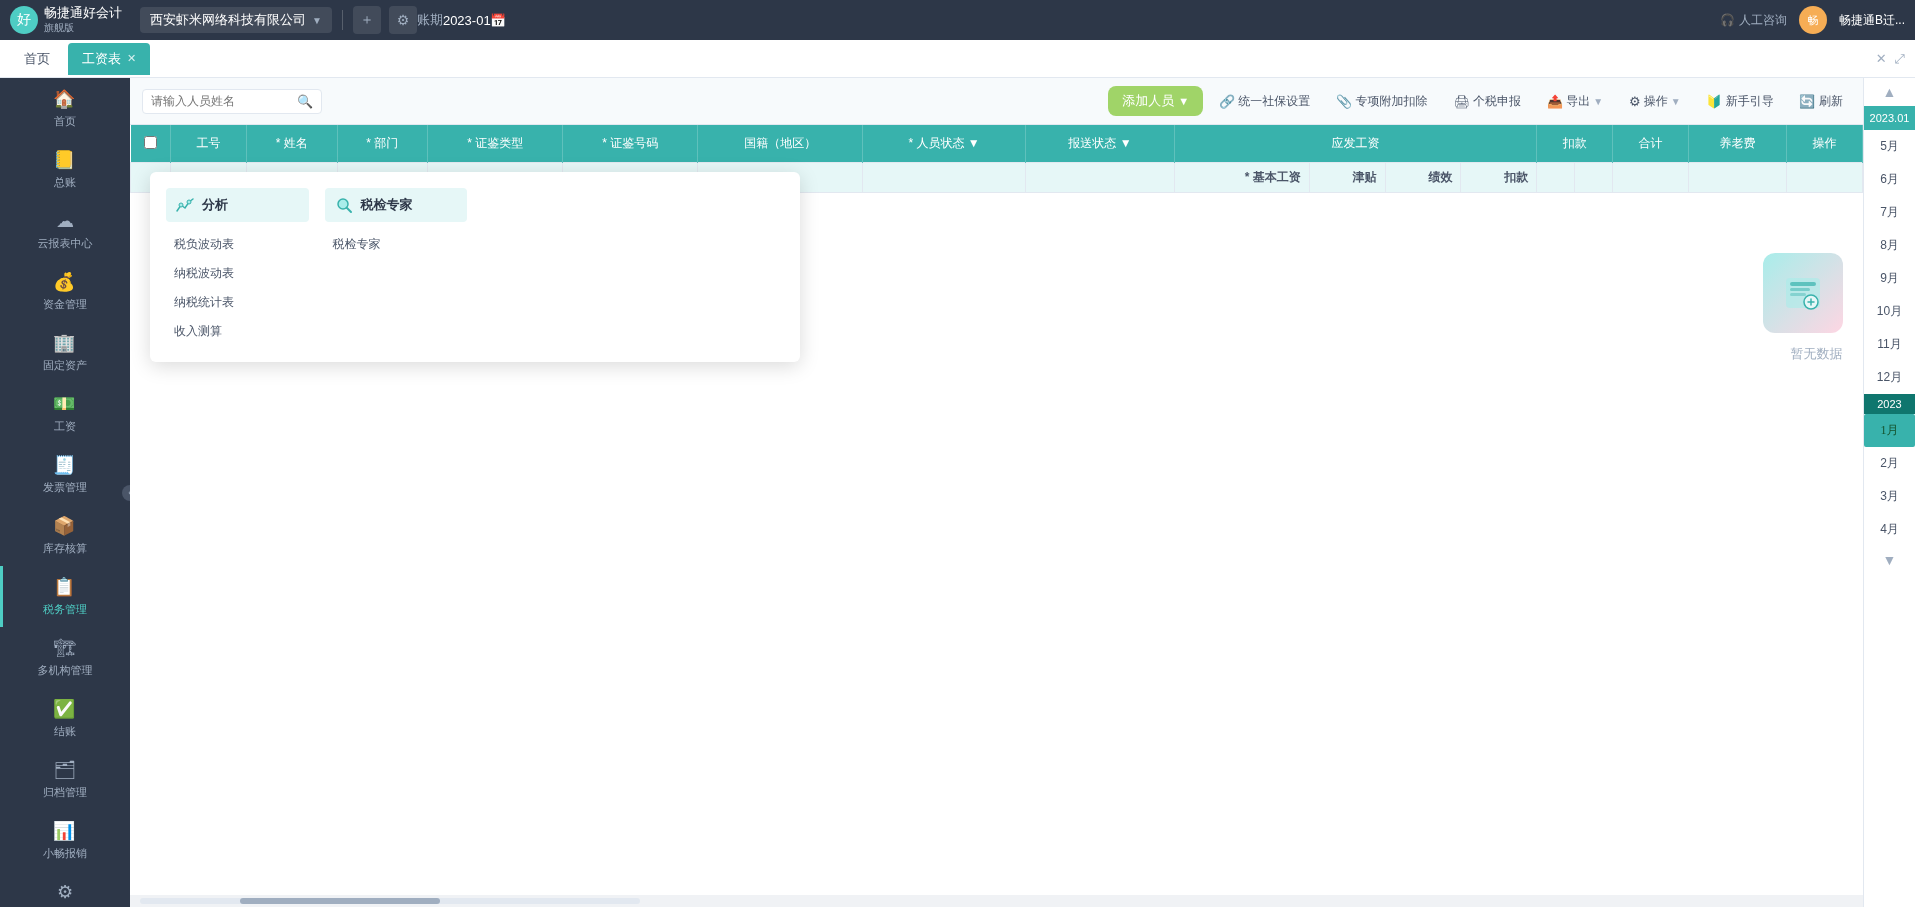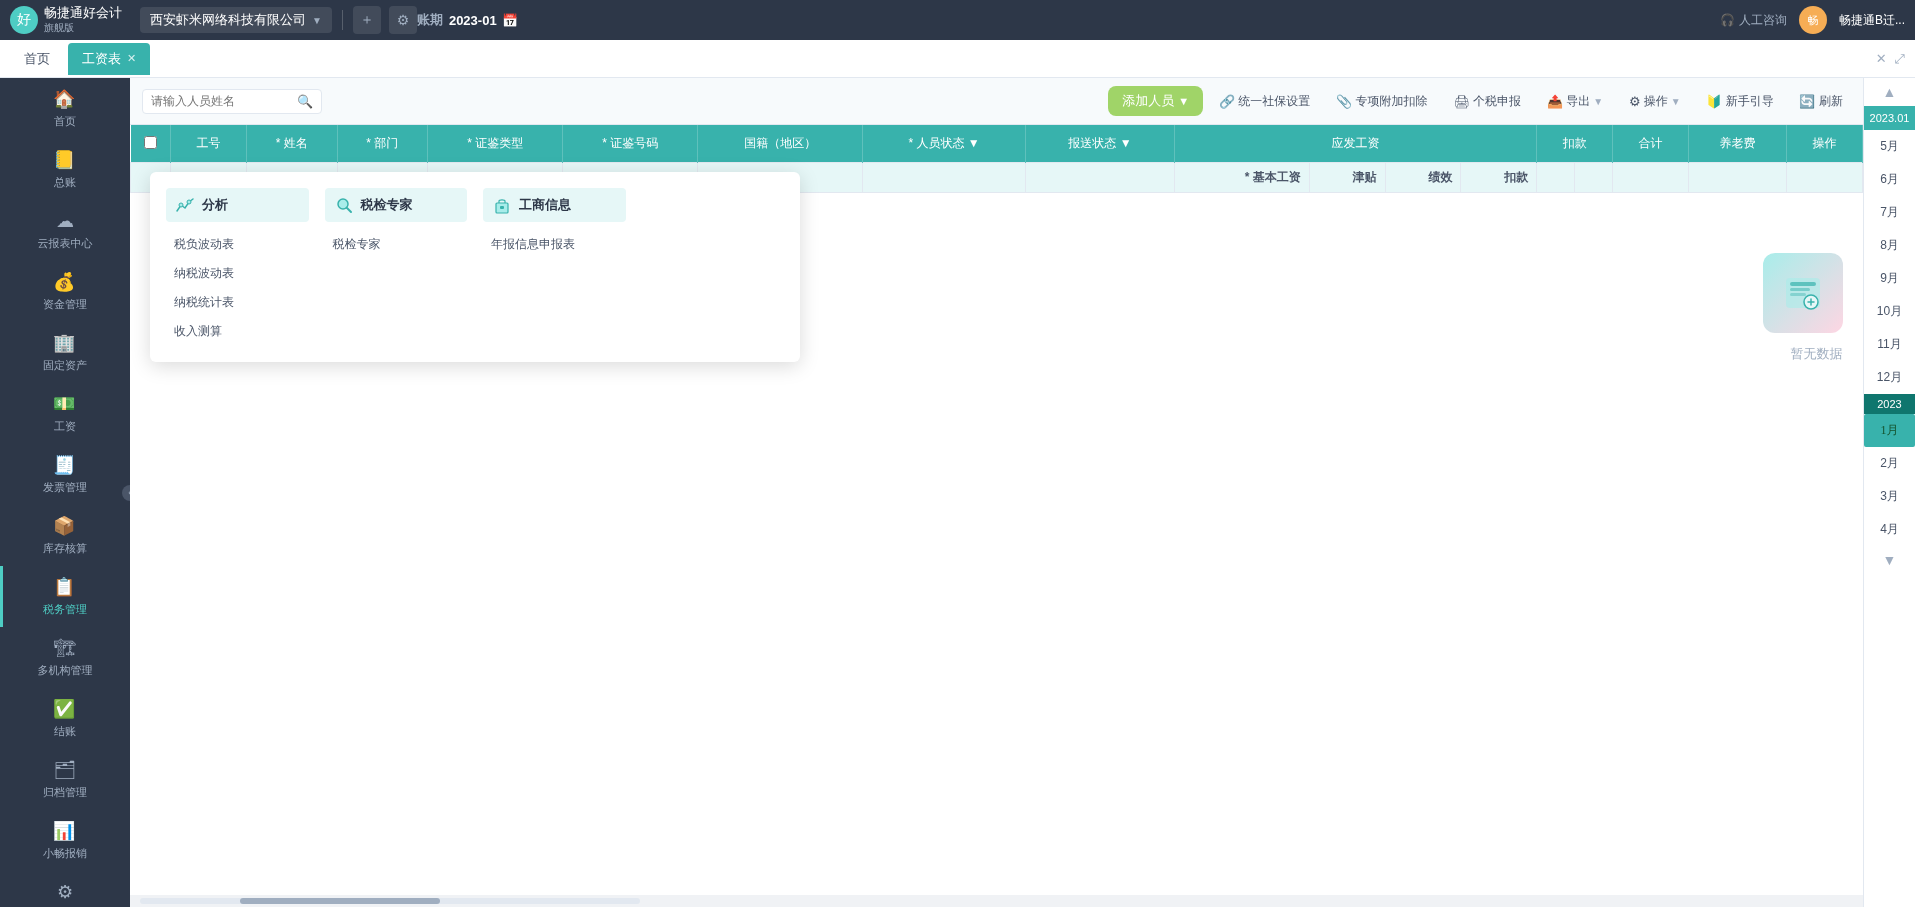--- a/index.html
+++ b/index.html
@@ -41,21 +41,21 @@
     .company-selector .arrow { font-size: 10px; color: #a0aec0; }
     .header-divider { width: 1px; height: 20px; background: rgba(255,255,255,0.2); margin: 0 10px; }
     .header-actions { display: flex; align-items: center; gap: 8px; }
     .header-btn {
       width: 28px; height: 28px;
       background: rgba(255,255,255,0.1);
       border-radius: 4px;
       display: flex; align-items: center; justify-content: center;
       cursor: pointer; color: #a0aec0; font-size: 14px;
     }
-    .period-area { display: flex; align-items: center; gap: 6px; color: #a0aec0; font-size: 13px; font-weight: bold; }
+    .period-area { display: flex; align-items: center; gap: 0; color: #a0aec0; font-size: 13px; }
     .period-label { color: #a0aec0; }
     .period-value { color: #fff; }
     .period-cal { color: #4ecdc4; cursor: pointer; }
     .spacer { flex: 1; }
     .top-right { display: flex; align-items: center; gap: 12px; }
     .customer-service { display: flex; align-items: center; gap: 4px; color: #a0aec0; font-size: 12px; cursor: pointer; }
     .user-avatar {
       width: 28px; height: 28px;
       border-radius: 50%;
       background: #f6ad55;
@@ -609,33 +609,20 @@
               <svg width="20" height="20" viewBox="0 0 20 20" fill="none">
                 <circle cx="9" cy="9" r="5" fill="#a8edea" stroke="#38b2ac" stroke-width="1.5"></circle>
                 <line x1="13" y1="13" x2="17" y2="17" stroke="#38b2ac" stroke-width="2" stroke-linecap="round"></line>
               </svg>
             </div>
             <span>税检专家</span>
           </div>
           <div class="menu-item">税检专家</div>
         </div>
 
-        <div class="menu-category">
-          <div class="menu-cat-title">
-            <div class="menu-cat-icon" style="color:#38b2ac;">
-              <svg width="20" height="20" viewBox="0 0 20 20" fill="none">
-                <rect x="4" y="8" width="12" height="10" rx="1" fill="#a8edea" stroke="#38b2ac" stroke-width="1.2"></rect>
-                <path d="M7 8 V6 C7 4.5 13 4.5 13 6 V8" stroke="#38b2ac" stroke-width="1.2" fill="none"></path>
-                <rect x="8" y="11" width="4" height="3" rx="1" fill="#38b2ac"></rect>
-              </svg>
-            </div>
-            <span>工商信息</span>
-          </div>
-          <div class="menu-item">年报信息申报表</div>
-        </div>
       </div>
     </div>
 
   </div>
 
   <div class="right-calendar">
     <div class="cal-nav-btn">▲</div>
     <div class="cal-year-header">2023.01</div>
 
     <div class="cal-month">5月</div>

